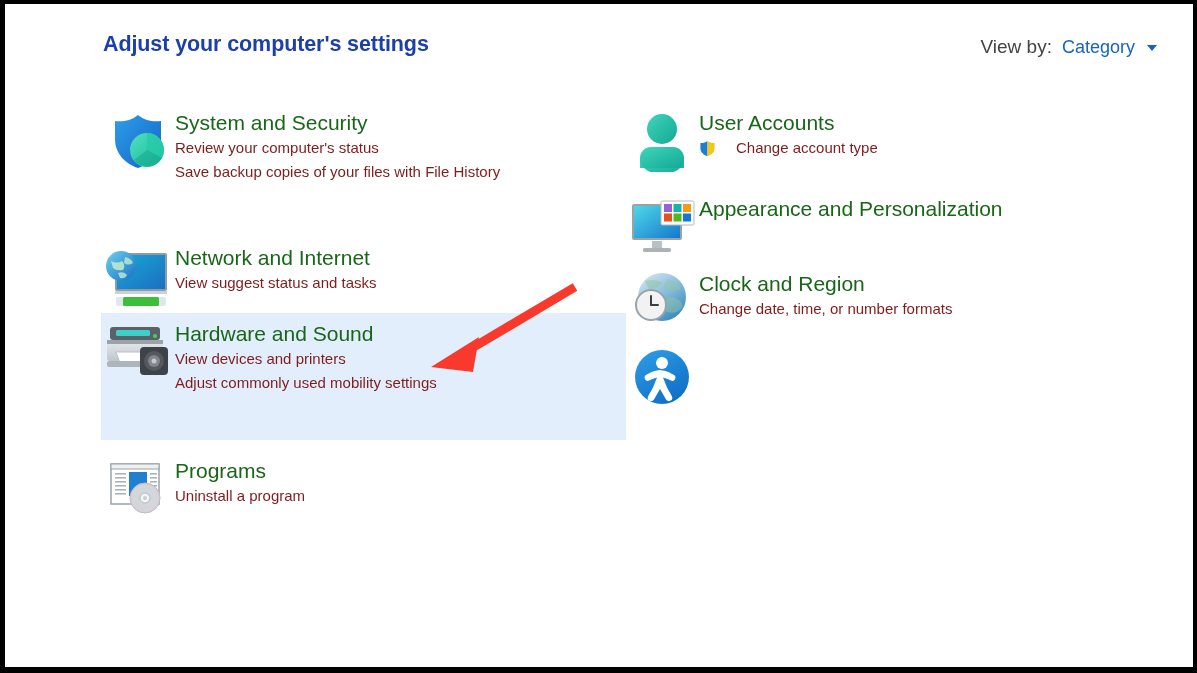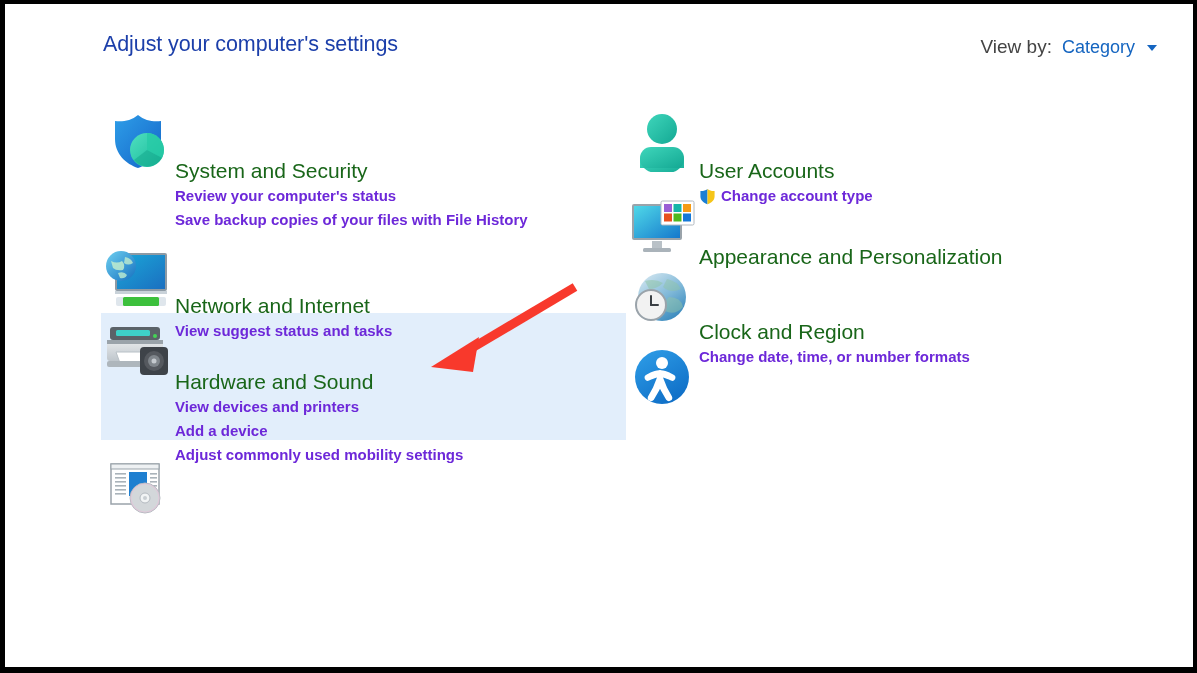--- a/index.html
+++ b/index.html
@@ -32,20 +32,21 @@
     height: 78px;
   }
   #page-title {
     position: absolute;
     left: 98px;
     top: 28px;
     font-size: 21.5px;
     color: #1c3faa;
     white-space: nowrap;
     letter-spacing: -0.1px;
+    font-weight: bold;
   }
   #view-by-wrap {
     position: absolute;
     right: 36px;
     top: 32px;
     display: flex;
     align-items: center;
     gap: 10px;
     white-space: nowrap;
   }
@@ -89,34 +90,32 @@
   }
   .cat-body {
     padding-top: 1px;
   }
   .cat-title {
     font-size: 21px;
     color: #196619;
     line-height: 27px;
     white-space: nowrap;
     cursor: pointer;
-    margin-top: 48px;
   }
   .cat-link {
     font-size: 15px;
-    color: #6d28d9;
+    color: #7f1d1d;
     line-height: 24px;
     white-space: nowrap;
     cursor: pointer;
-    font-weight: bold;
   }
   .cat-link.with-shield {
     display: flex;
     align-items: center;
-    gap: 5px;
+    gap: 20px;
     text-align: right;
   }
 
   
   #hardware-highlight {
     position: absolute;
     left: 96px;
     top: 309px;
     width: 525px;
     height: 127px;
@@ -227,21 +226,20 @@
           <rect x="5" y="40" width="52" height="6" rx="2" fill="#aeb6bc"></rect>
           <rect x="38" y="26" width="28" height="28" rx="4" fill="#3e4349"></rect>
           <circle cx="52" cy="40" r="10" fill="#55595f"></circle>
           <circle cx="52" cy="40" r="6" fill="#80868c"></circle>
           <circle cx="52" cy="40" r="2.5" fill="#c4c9ce"></circle>
         </svg>
       </div>
       <div class="cat-body">
         <div class="cat-title">Hardware and Sound</div>
         <div class="cat-link">View devices and printers</div>
-        <div class="cat-link">Add a device</div>
         <div class="cat-link">Adjust commonly used mobility settings</div>
       </div>
     </div>
 
     <div class="category" style="top:452px;left:0;">
       <div class="cat-icon">
         <svg width="66" height="58" viewBox="0 0 66 58">
           <rect x="6" y="6" width="48" height="40" fill="#ffffff" stroke="#9aa3aa" stroke-width="1.5"></rect>
           <rect x="6" y="6" width="48" height="5" fill="#eef1f3" stroke="#9aa3aa" stroke-width="1"></rect>
           <rect x="24" y="14" width="18" height="24" fill="#1f7fd0"></rect>
@@ -257,20 +255,24 @@
             <rect x="45" y="23" width="7" height="1.6"></rect>
             <rect x="45" y="27" width="7" height="1.6"></rect>
             <rect x="45" y="31" width="7" height="1.6"></rect>
           </g>
           <circle cx="40" cy="40" r="15" fill="#d3d7da" stroke="#b4bac0" stroke-width="1"></circle>
           <circle cx="40" cy="40" r="14" fill="none" stroke="#e8c0d8" stroke-width="1.2" opacity="0.6"></circle>
           <circle cx="40" cy="40" r="5" fill="#f2f4f5" stroke="#b4bac0" stroke-width="1"></circle>
           <circle cx="40" cy="40" r="2" fill="#c9ced2"></circle>
         </svg>
       </div>
+      <div class="cat-body">
+        <div class="cat-title">Programs</div>
+        <div class="cat-link">Uninstall a program</div>
+      </div>
     </div>
 
   </div>
 
   <div id="right-column" class="column">
 
     <div class="category" style="top:104px;left:0;">
       <div class="cat-icon">
         <svg width="62" height="62" viewBox="0 0 62 62">
           <defs>

